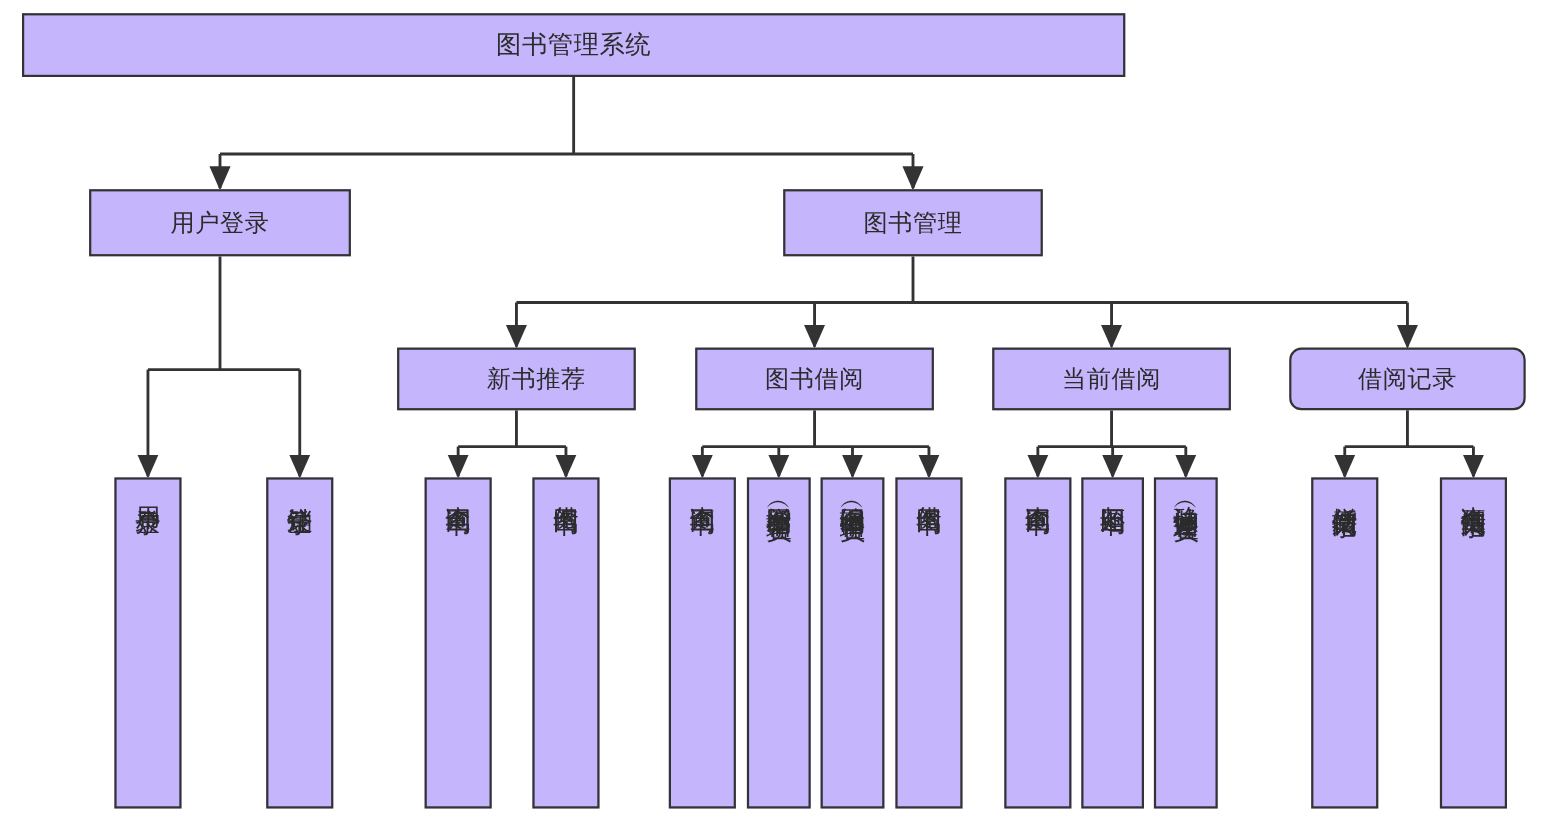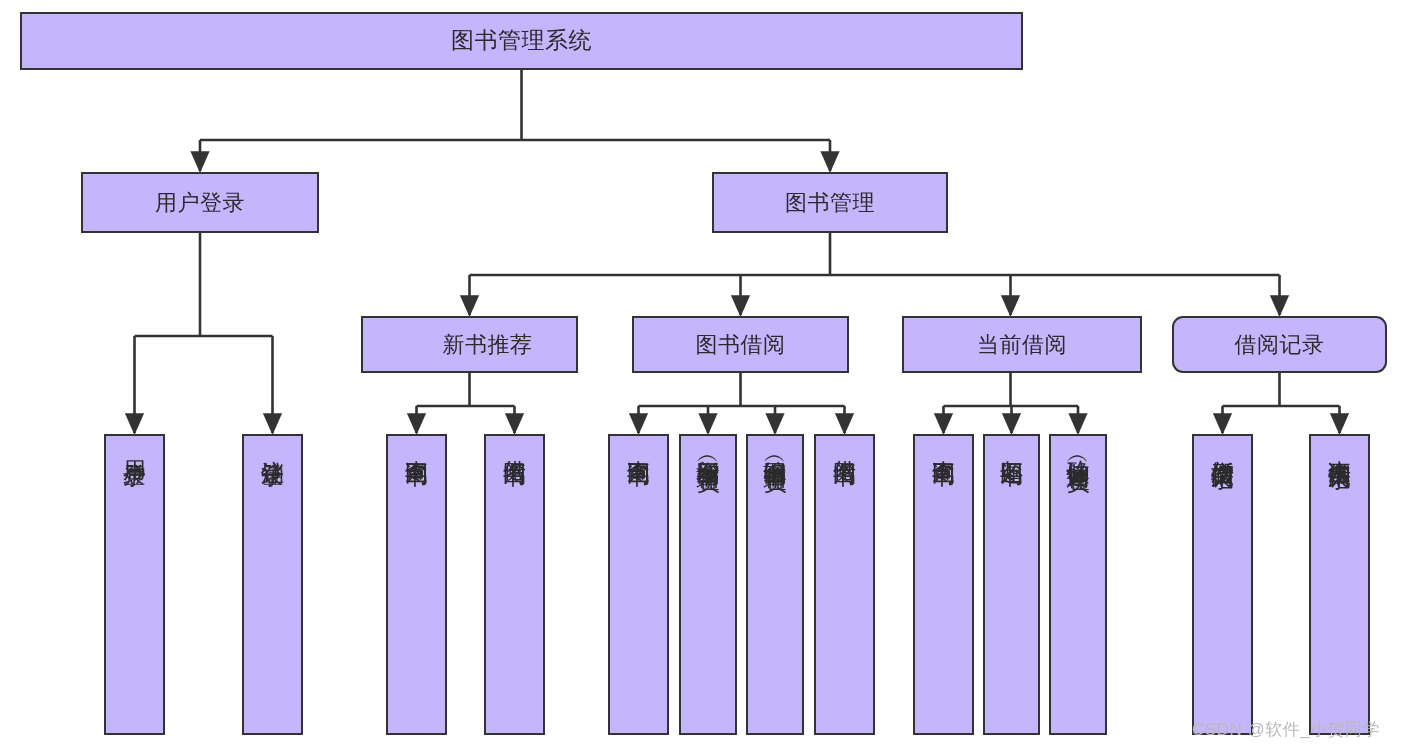--- a/index.html
+++ b/index.html
@@ -127,21 +127,21 @@
       </div>
       <div class="node horizontal" style="left: 712px; top: 172px; width: 236px; height: 61px;">
         <span class="label">图书管理</span>
       </div>
       <div class="node horizontal" style="left: 361px; top: 316px; width: 217px; height: 57px; padding-left: 36px;">
         <span class="label">新书推荐</span>
       </div>
       <div class="node horizontal" style="left: 632px; top: 316px; width: 217px; height: 57px;">
         <span class="label">图书借阅</span>
       </div>
-      <div class="node horizontal" style="left: 902px; top: 316px; width: 240px; height: 57px;">
+      <div class="node horizontal" style="left: 902px; top: 316px; width: 217px; height: 57px;">
         <span class="label">当前借阅</span>
       </div>
       <div class="node horizontal" style="left: 1172px; top: 316px; width: 215px; height: 57px; border-radius: 11px;">
         <span class="label">借阅记录</span>
       </div>
       <div class="node vertical" style="left: 104px; top: 434px; width: 61px; height: 301px;">
         <span class="label">用户登录</span>
       </div>
       <div class="node vertical" style="left: 242px; top: 434px; width: 61px; height: 301px;">
         <span class="label">注销登录</span>
@@ -174,15 +174,14 @@
         <span class="label">确认归还（管理员）</span>
       </div>
       <div class="node vertical" style="left: 1192px; top: 434px; width: 61px; height: 301px;">
         <span class="label">新增借阅记录</span>
       </div>
       <div class="node vertical" style="left: 1309px; top: 434px; width: 61px; height: 301px;">
         <span class="label">查询借阅记录</span>
       </div>
     </div>
 
-  <div class="watermark" style="left: 1192px; top: 718px;">CSDN @软件_小贺同学</div>
 
 </div>
 
 </body></html>

